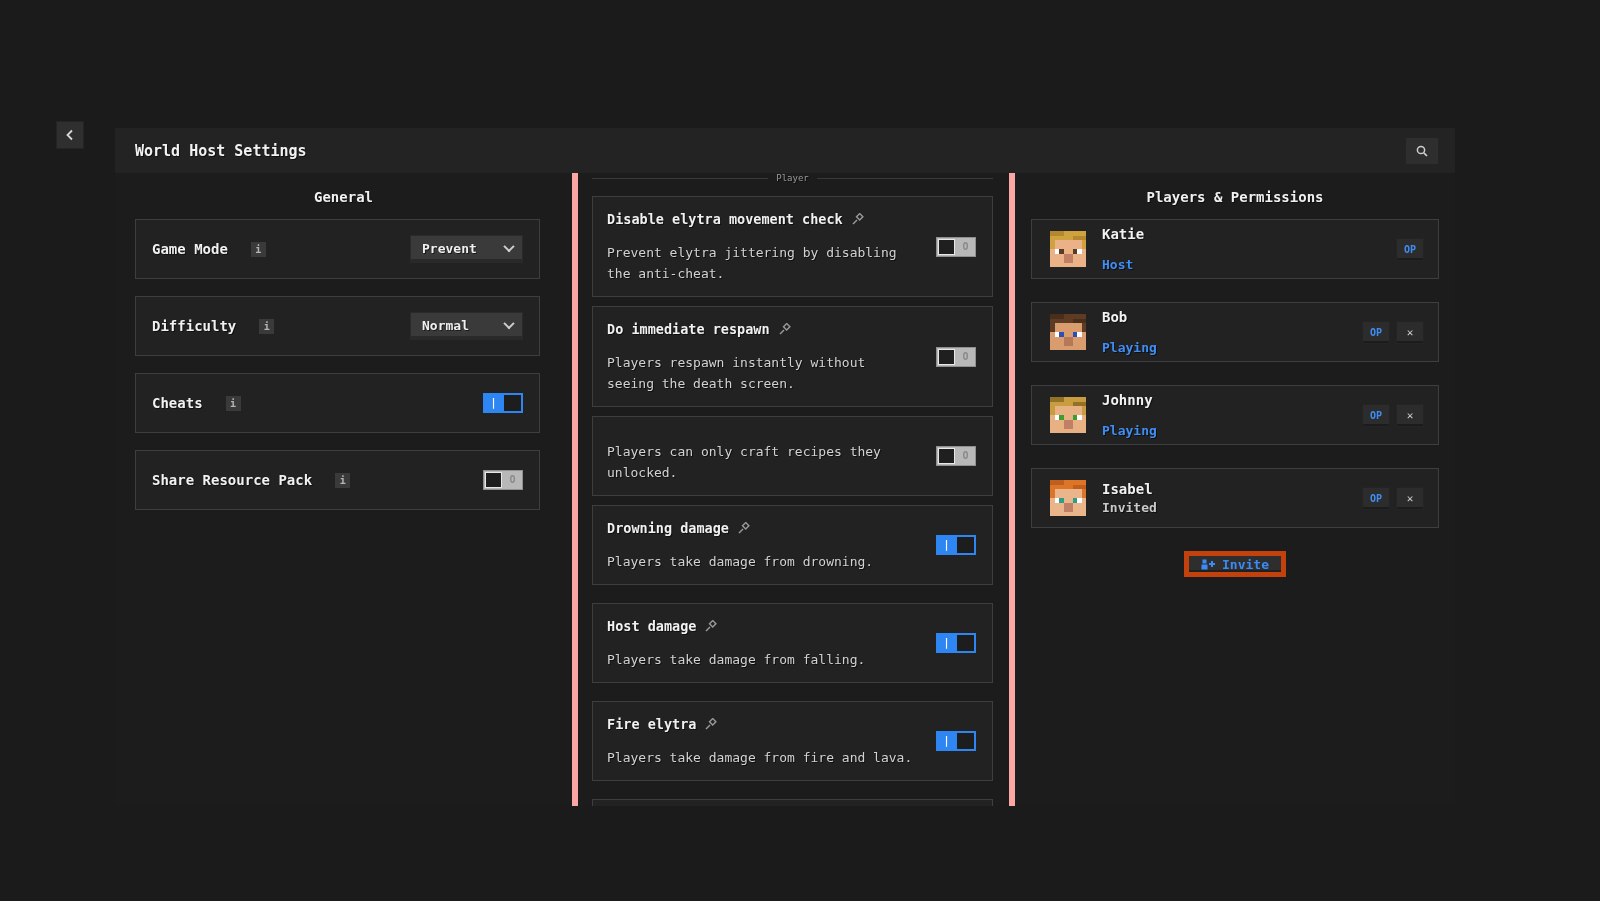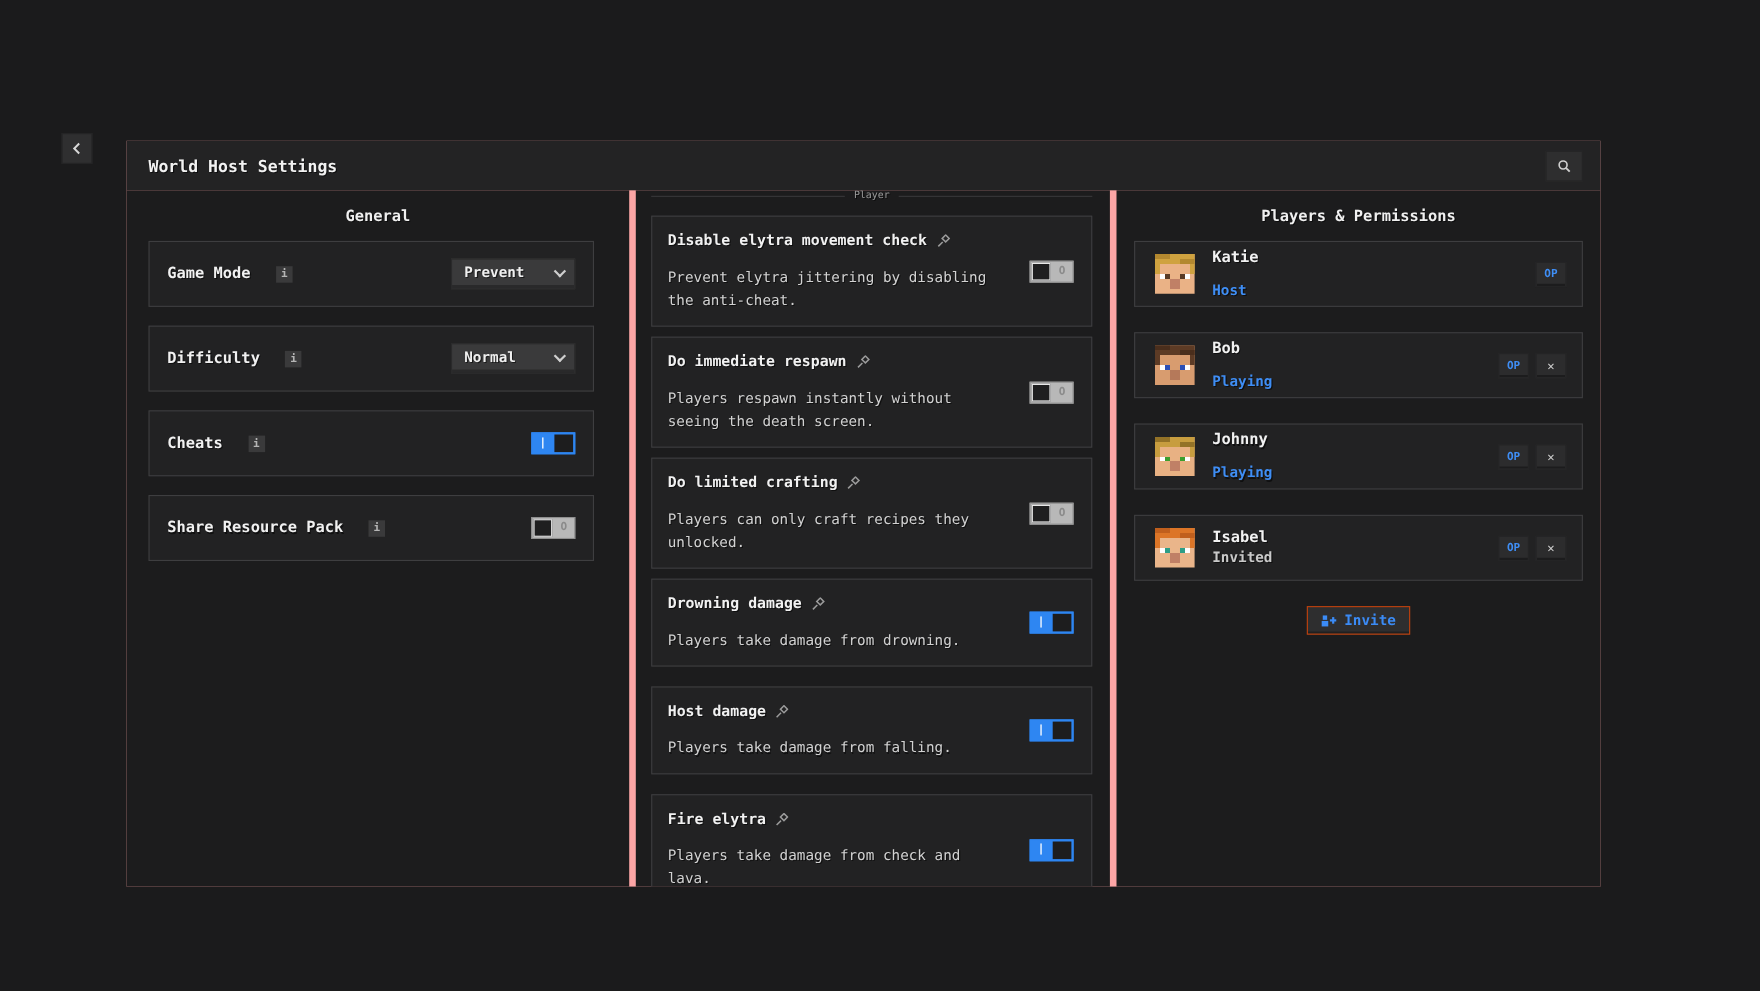--- a/index.html
+++ b/index.html
@@ -130,21 +130,21 @@
     display:flex; align-items:center; justify-content:center; cursor:pointer;
     font-family:"DejaVu Sans Mono", monospace;
   }
   .pbtn + .pbtn { margin-left:6px; }
   .op-btn { color:#3f8ef5; font-size:10px; font-weight:bold; }
   .remove-btn { color:#cfcfcf; font-size:11px; }
   .btn-group { display:flex; }
 
   .invite-row { display:flex; justify-content:center; margin-top:16px; }
   .invite-btn {
-    height:26px; padding:0 12px; background:#2e2e2f; border:1px solid #c2410c;
+    height:26px; padding:0 12px; background:#2e2e2f; border:5px solid #c2410c;
     box-shadow: inset 0 -2px 0 rgba(0,0,0,.3);
     display:flex; align-items:center; gap:7px; cursor:pointer;
     color:#3b8bf6; font-size:13px; font-weight:bold;
     font-family:"DejaVu Sans Mono", monospace;
   }
 
   .chev { display:inline-block; width:8px; height:8px; border-right:2px solid #cfcfcf;
           border-bottom:2px solid #cfcfcf; transform:rotate(45deg) translate(-1px,-1px); }
 </style>
 </head>
@@ -253,27 +253,20 @@
         <line x1="2" y1="11" x2="6" y2="7" stroke="#9a9a9a" stroke-width="1.4"></line>
       </svg>
     </div>
     <div class="rule-desc pxtext">Players respawn instantly without seeing the death screen.</div>
   <div class="toggle off">
               <div class="knob"></div>
               <span class="sym">O</span>
             </div>
           </div>
           <div class="rule-card">
-    <div class="rule-title pxtext">
-      <span>Do limited crafting</span>
-      <svg width="13" height="13" viewBox="0 0 13 13">
-        <rect x="6.5" y="1.5" width="4.5" height="4.5" fill="none" stroke="#9a9a9a" stroke-width="1.4" transform="rotate(45 8.7 3.7)"></rect>
-        <line x1="2" y1="11" x2="6" y2="7" stroke="#9a9a9a" stroke-width="1.4"></line>
-      </svg>
-    </div>
     <div class="rule-desc pxtext">Players can only craft recipes they unlocked.</div>
   <div class="toggle off">
               <div class="knob"></div>
               <span class="sym">O</span>
             </div>
           </div>
           <div class="rule-card">
     <div class="rule-title pxtext">
       <span>Drowning damage</span>
       <svg width="13" height="13" viewBox="0 0 13 13">
@@ -302,21 +295,21 @@
             </div>
           </div>
           <div class="rule-card">
     <div class="rule-title pxtext">
       <span>Fire elytra</span>
       <svg width="13" height="13" viewBox="0 0 13 13">
         <rect x="6.5" y="1.5" width="4.5" height="4.5" fill="none" stroke="#9a9a9a" stroke-width="1.4" transform="rotate(45 8.7 3.7)"></rect>
         <line x1="2" y1="11" x2="6" y2="7" stroke="#9a9a9a" stroke-width="1.4"></line>
       </svg>
     </div>
-    <div class="rule-desc pxtext">Players take damage from check and lava.</div>
+    <div class="rule-desc pxtext">Players take damage from fire and lava.</div>
   <div class="toggle on">
               <span class="sym">|</span>
               <div class="knob"></div>
             </div>
           </div>
         </div>
       <div class="rule-card-partial"></div>
 
     </div>
 

